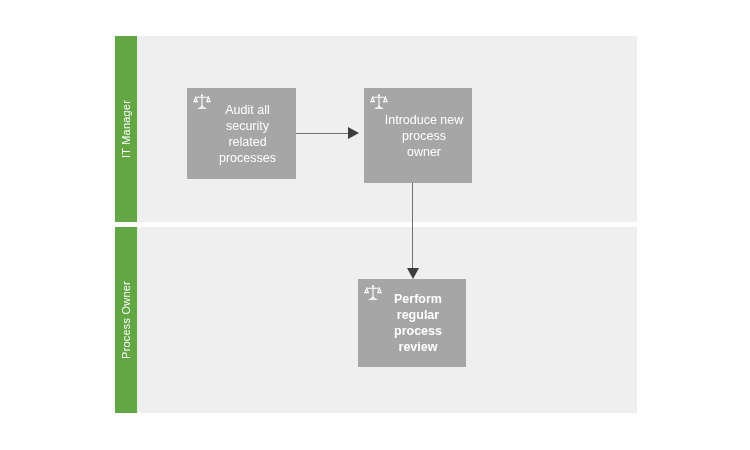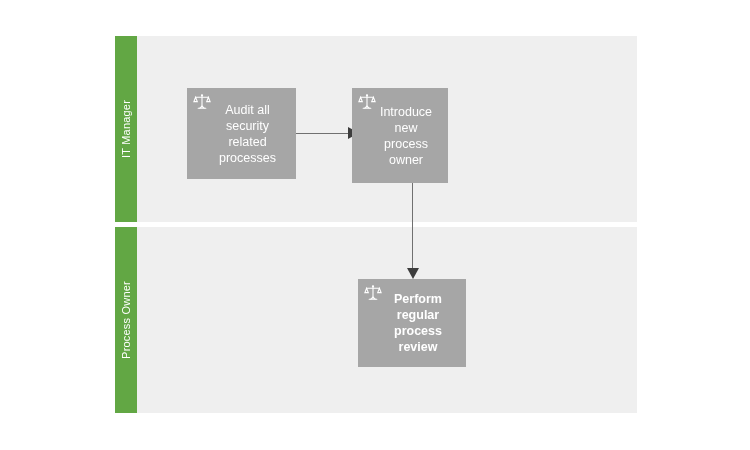--- a/index.html
+++ b/index.html
@@ -153,21 +153,21 @@
           <line x1="11.2" y1="15.2" x2="9" y2="13.2"></line>
           <path d="M2.6 4.3 L0.9 8.6 L4.3 8.6 Z"></path>
           <path d="M15.4 4.3 L13.7 8.6 L17.1 8.6 Z"></path>
         </g>
         <circle cx="9" cy="2.3" r="1.15" fill="#ffffff"></circle>
       </svg>
     </span>
     <span class="task-label">Audit all security related processes</span>
   </div>
 
-  <div class="task" style="left:352px; top:88px; width:96px; height:95px;">
+  <div class="task" style="left:364px; top:88px; width:108px; height:95px;">
     <span class="task-icon">
       <svg width="18" height="18" viewBox="0 0 18 18" aria-hidden="true">
         <g fill="none" stroke="#ffffff" stroke-width="1.1" stroke-linecap="round">
           <line x1="9" y1="2.2" x2="9" y2="14.4"></line>
           <line x1="2.6" y1="4.3" x2="15.4" y2="4.3"></line>
           <line x1="5.2" y1="15.2" x2="12.8" y2="15.2"></line>
           <line x1="6.8" y1="15.2" x2="9" y2="13.2"></line>
           <line x1="11.2" y1="15.2" x2="9" y2="13.2"></line>
           <path d="M2.6 4.3 L0.9 8.6 L4.3 8.6 Z"></path>
           <path d="M15.4 4.3 L13.7 8.6 L17.1 8.6 Z"></path>

